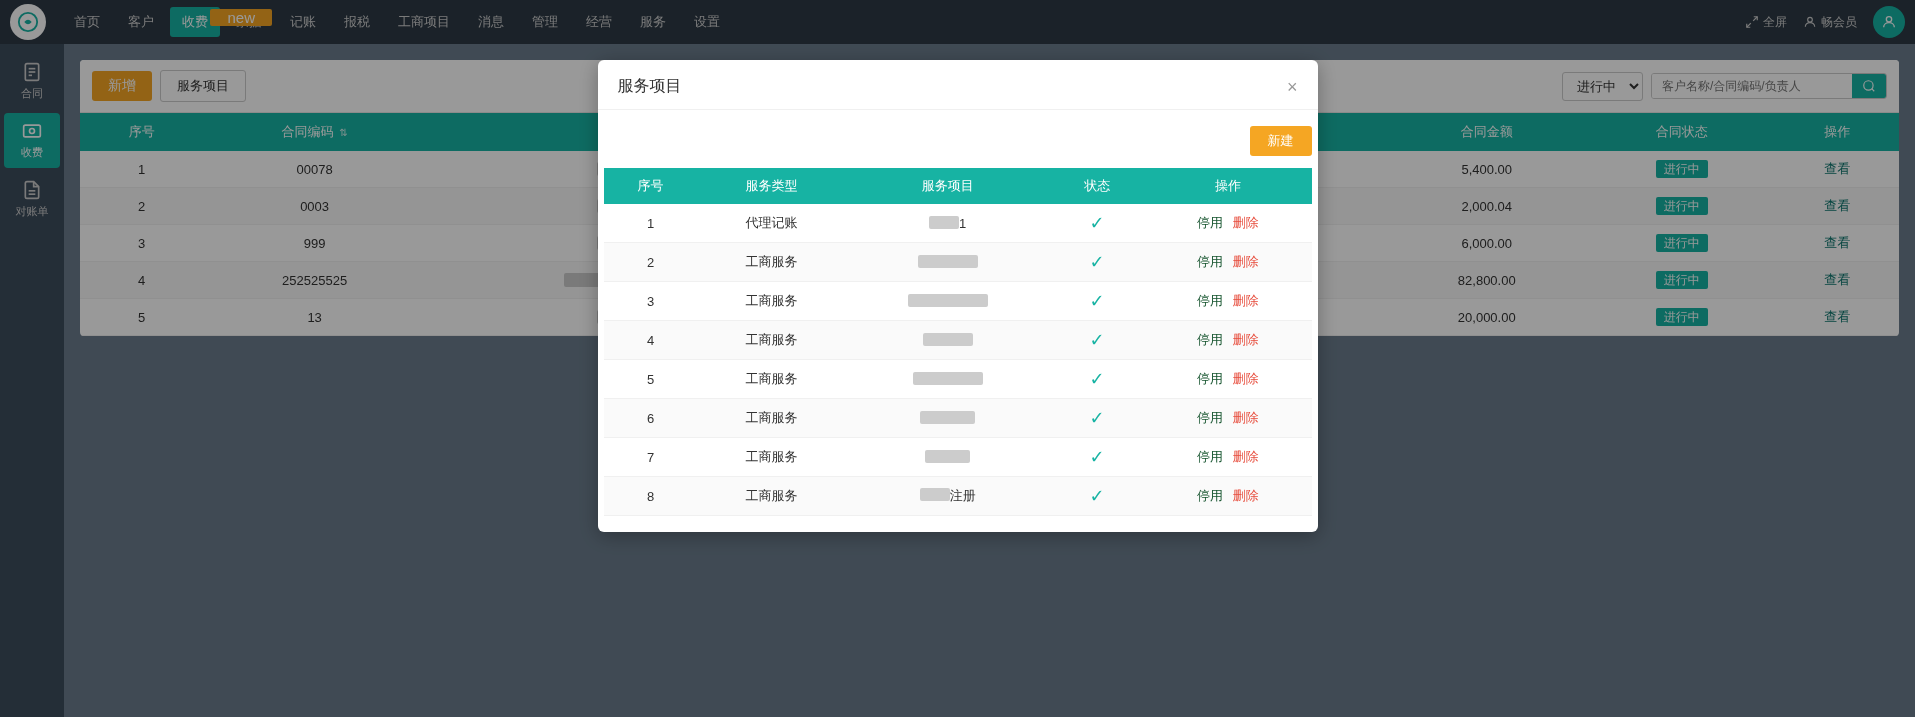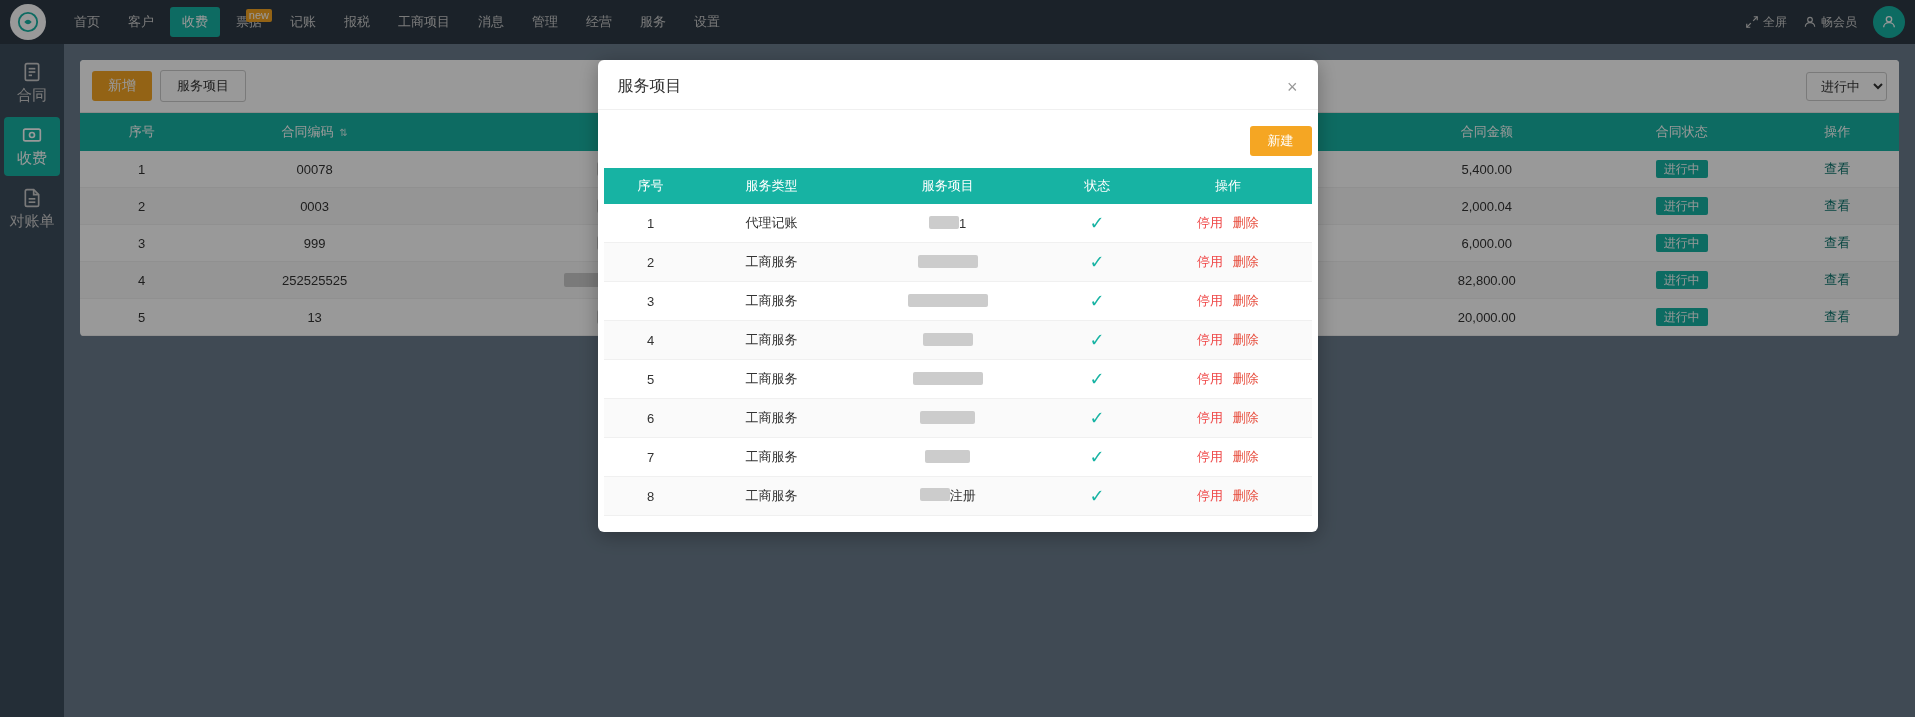--- a/index.html
+++ b/index.html
@@ -32,22 +32,22 @@
       font-size: 13px;
       position: relative;
       white-space: nowrap;
     }
     .nav-item.active { background: #17b3a3; color: #fff; }
     .nav-item .new-badge {
       position: absolute;
       top: 2px; right: 2px;
       background: #f5a623;
       color: #fff;
-      font-size: 11px;
-      padding: 1px 3px;
+      font-size: 15px;
+      padding: 1px 17px;
       border-radius: 2px;
       line-height: 1;
     }
     .top-nav-right {
       display: flex; align-items: center; gap: 16px; margin-left: auto;
     }
     .top-nav-right .btn-fullscreen, .top-nav-right .btn-member {
       color: #ccc; font-size: 12px; cursor: pointer; display: flex; align-items: center; gap: 4px;
     }
     .top-nav-right .avatar {
@@ -69,21 +69,21 @@
       gap: 4px;
       flex-shrink: 0;
     }
     .sidebar-item {
       width: 56px;
       display: flex; flex-direction: column; align-items: center;
       padding: 8px 4px;
       color: #ccc;
       cursor: pointer;
       border-radius: 4px;
-      font-size: 15px;
+      font-size: 11px;
       gap: 4px;
     }
     .sidebar-item.active { background: #17b3a3; color: #fff; }
     .sidebar-item svg { width: 20px; height: 20px; }
 
     
     .content-area {
       flex: 1;
       background: #6b7c8c;
       padding: 16px;
@@ -247,21 +247,21 @@
     .modal-table tbody tr { border-bottom: 1px solid #f0f0f0; }
     .modal-table tbody tr:nth-child(even) { background: #fafafa; }
     .modal-table tbody td {
       padding: 8px 10px;
       text-align: center;
       font-size: 13px;
       color: #333;
     }
     .status-check { color: #17b3a3; font-size: 18px; }
     .btn-stop {
-      color: #ef4444;
+      color: #14532d;
       cursor: pointer;
       margin-right: 6px;
     }
     .btn-delete { color: #e74c3c; cursor: pointer; }
     .modal-scroll { max-height: 380px; overflow-y: auto; }
     .blurred-sm {
       background: #ccc;
       color: transparent;
       border-radius: 2px;
       display: inline-block;
@@ -355,20 +355,29 @@
     <div class="panel">
       <div class="panel-toolbar">
         <button class="btn-new">新增</button>
         <button class="btn-service">服务项目</button>
         <div class="toolbar-right">
           <select class="status-select">
             <option>进行中</option>
             <option>已完成</option>
             <option>已终止</option>
           </select>
+          <div class="search-box">
+            <input type="text" placeholder="客户名称/合同编码/负责人" style="">
+            <button class="search-btn">
+              <svg width="14" height="14" viewBox="0 0 24 24" fill="none" stroke="#fff" stroke-width="2">
+                <circle cx="11" cy="11" r="8"></circle>
+                  <line x1="21" y1="21" x2="16.65" y2="16.65"></line>
+              </svg>
+            </button>
+          </div>
         </div>
       </div>
       <table class="data-table">
         <thead>
           <tr>
             <th>序号</th>
             <th>合同编码 <span class="sort-icon">⇅</span></th>
             <th>客户名称 <span class="sort-icon">⇅</span></th>
             <th>服务项目 <span class="sort-icon">▼</span></th>
             <th>服务期限起止 <span class="sort-icon">▼</span></th>

